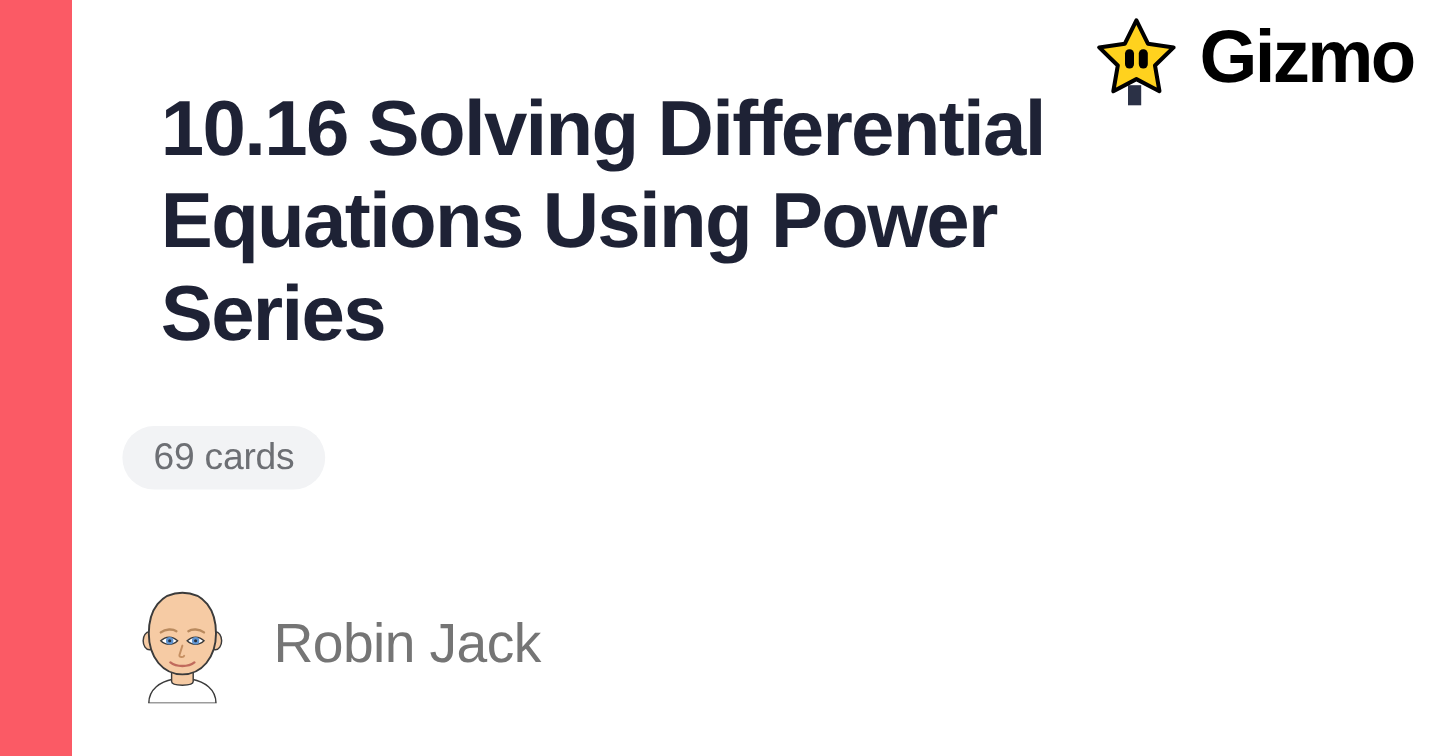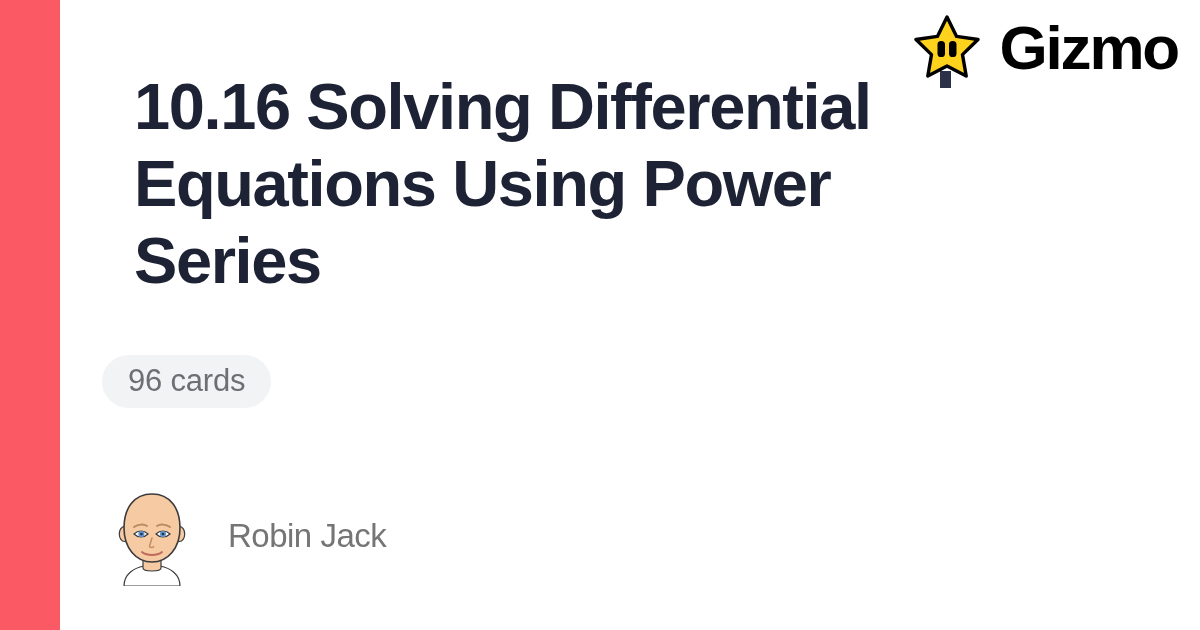--- a/index.html
+++ b/index.html
@@ -77,21 +77,21 @@
     display:flex;
     align-items:center;
     gap:26px;
   }
   .avatar {
     width:100px; height:100px;
     flex:0 0 auto;
   }
   .avatar svg { display:block; width:100px; height:100px; }
   .author-name {
-    font-size:33px;
+    font-size:46px;
     font-weight:normal;
     color:#757575;
     letter-spacing:-0.5px;
     line-height:50px;
     white-space:nowrap;
   }
 </style>
 </head>
 <body>
 
@@ -109,21 +109,21 @@
 
         <rect x="23.5" y="27" width="7.5" height="16" rx="3.6" fill="#000000"></rect>
         <rect x="35" y="27" width="7.5" height="16" rx="3.6" fill="#000000"></rect>
       </svg>
     </span>
     <span class="brand-name">Gizmo</span>
   </div>
 
   <div class="content">
     <h1 class="deck-title">10.16 Solving Differential Equations Using Power Series</h1>
-    <div class="card-count-badge">96 cards</div>
+    <div class="card-count-badge">69 cards</div>
   </div>
 
   <div class="author">
     <span class="avatar">
       <svg viewBox="0 0 100 100" xmlns="http://www.w3.org/2000/svg">
 
         <path d="M22 100 C22 88 32 82 42 80 L58 80 C68 82 78 88 78 100 Z" fill="#ffffff" stroke="#3b3b3b" stroke-width="1.2"></path>
 
         <path d="M41 70 L41 82 C41 86 59 86 59 82 L59 70 Z" fill="#f6cba4" stroke="#3b3b3b" stroke-width="1.2"></path>
 

